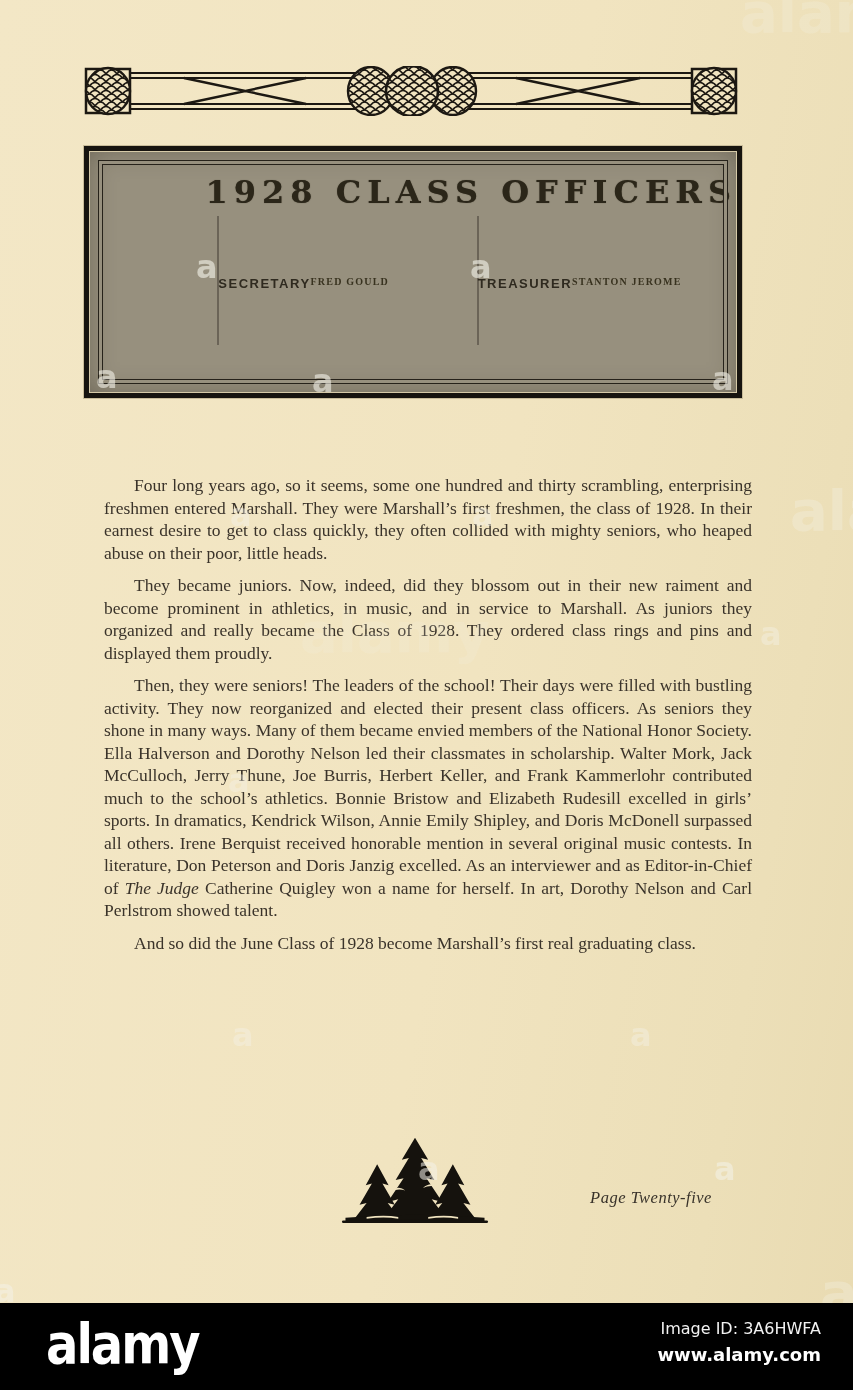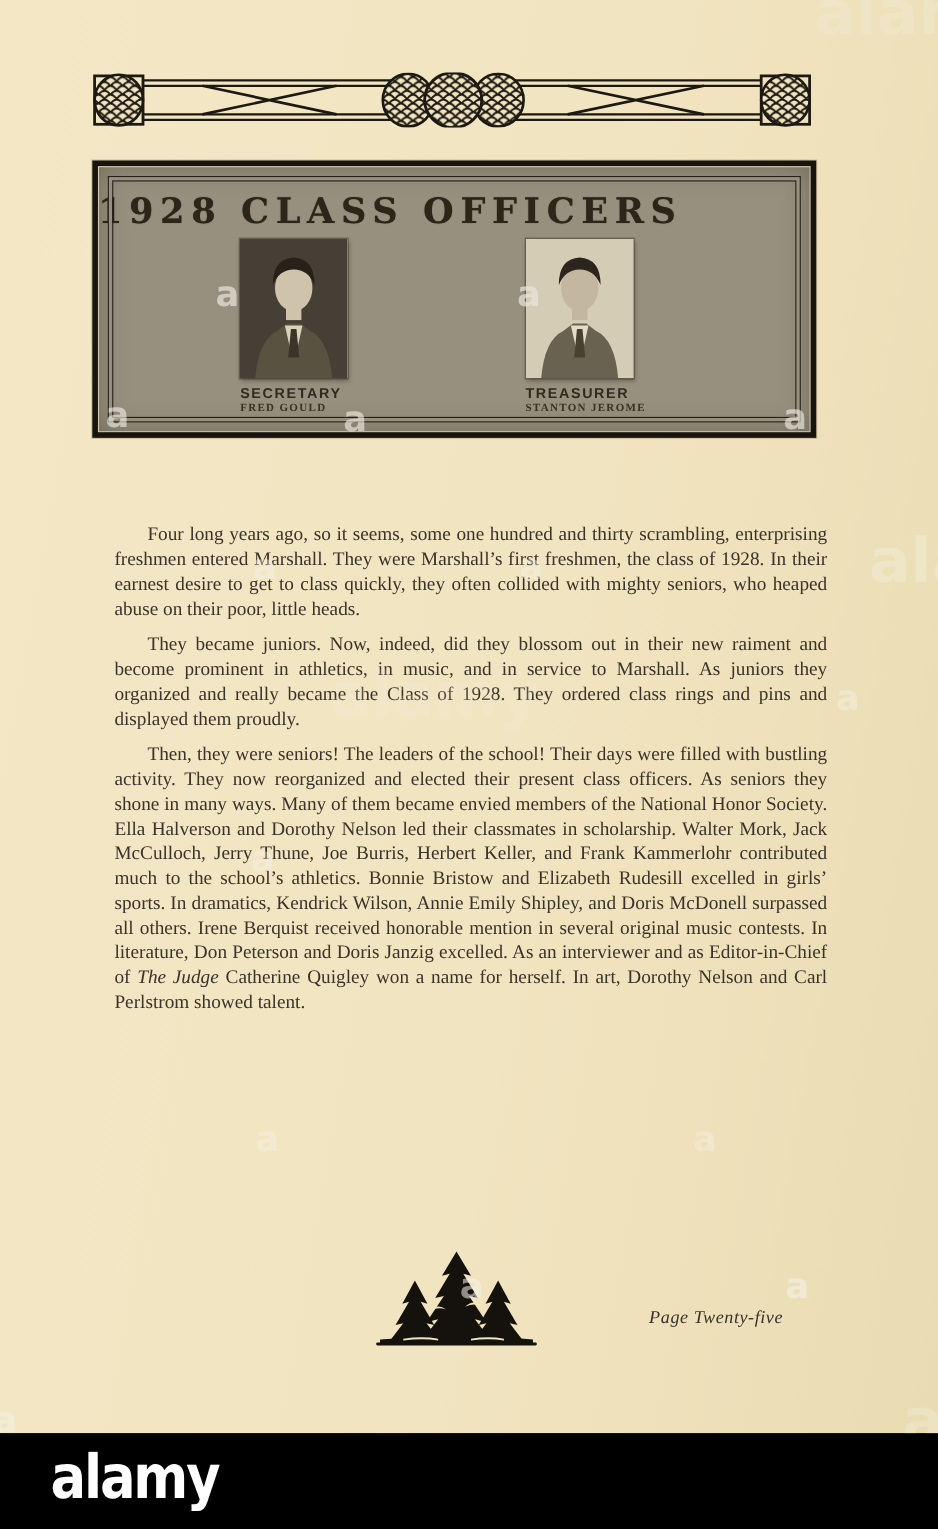--- a/index.html
+++ b/index.html
@@ -18,30 +18,30 @@
   .panel{
     position:absolute;left:84px;top:146px;width:658px;height:252px;
     background:#97907e;border:5px solid #17140f;box-sizing:border-box;
     box-shadow:0 0 0 1px #c9bc99, inset 0 0 0 1px #d6caa8, inset 0 0 26px rgba(40,34,24,.35);
   }
   .panel-inner{
     position:absolute;left:13px;top:13px;right:13px;bottom:13px;
     border:1px solid #26221a;box-shadow:0 0 0 3px #97907e, 0 0 0 4px #26221a;
   }
   .panel-title{
-    margin-top:22px;text-align:left;
+    margin-top:22px;text-align:right;
     font-family:"DejaVu Serif", serif;font-weight:bold;
     font-size:32px;letter-spacing:6px;color:#2b2619;
     text-shadow:0 0 1px rgba(43,38,25,.6);
   }
   .officers-row{
     position:absolute;left:0;right:0;top:66px;bottom:6px;
     display:flex;justify-content:space-evenly;align-items:flex-start;
   }
-  .officer{display:flex;flex-direction:column;align-items:flex-start;width:130px;}
+  .officer{display:flex;flex-direction:row;align-items:center;width:130px;}
   .photo{
     width:98px;height:127px;overflow:hidden;
     box-shadow:0 0 0 1px rgba(25,20,14,.35), 1px 2px 4px rgba(25,20,14,.35);
   }
   .photo svg{display:block;}
   .o1 .bg{fill:#453f35}.o1 .face{fill:#cfc3ac}.o1 .hair{fill:#26211a}.o1 .suit{fill:#5a5240}.o1 .shirt{fill:#dbd2bb}.o1 .tie{fill:#3b342a}
   .o2 .bg{fill:#d5ccb6}.o2 .face{fill:#c3b7a0}.o2 .hair{fill:#2b251d}.o2 .suit{fill:#6a6250}.o2 .shirt{fill:#e4dcc6}.o2 .tie{fill:#49412f}
   .o3 .bg{fill:#b7ae98}.o3 .face{fill:#c9bda4}.o3 .hair{fill:#231e17}.o3 .suit{fill:#9a917c}.o3 .suit{fill:#9a917c}.o3 .shirt{fill:#ded5bf}.o3 .tie{fill:#544b38}
   .o4 .bg{fill:#c4bba3}.o4 .face{fill:#d2c6ad}.o4 .hair{fill:#6e6452}.o4 .suit{fill:#47402f}.o4 .shirt{fill:#e0d8c2}.o4 .tie{fill:#332d22}
   .cap-role{
@@ -174,20 +174,21 @@
 
 
     </div>
   </div>
 
 
   <div class="article">
     <p>Four long years ago, so it seems, some one hundred and thirty scrambling, enterprising freshmen entered Marshall.  They were Marshall’s first freshmen, the class of 1928.  In their earnest desire to get to class quickly, they often collided with mighty seniors, who heaped abuse on their poor, little heads.</p>
     <p>They became juniors.  Now, indeed, did they blossom out in their new raiment and become prominent in athletics, in music, and in service to Marshall.  As juniors they organized and really became the Class of 1928.  They ordered class rings and pins and displayed them proudly.</p>
     <p><span>Then, they were seniors!  The leaders of the school!  Their days were filled with bustling activity.  They now reorganized and elected their present class officers.  As seniors they shone in many ways.  Many of them became envied members of the National Honor Society.  Ella Halverson and Dorothy Nelson led their classmates in scholarship.  Walter Mork, Jack McCulloch, Jerry Thune, Joe Burris, Herbert Keller, and Frank Kammerlohr contributed much to the school’s athletics.  Bonnie Bristow and Elizabeth Rudesill excelled in girls’ sports.  In dramatics, Kendrick Wilson, Annie Emily Shipley, and Doris McDonell surpassed all others.  Irene Berquist received honorable mention in several original music contests.  In literature, Don Peterson and Doris Janzig excelled.  As an interviewer and as Editor-in-Chief of </span><i>The Judge</i><span> Catherine Quigley won a name for herself.  In art, Dorothy Nelson and Carl Perlstrom showed talent.</span></p>
+    <p>And so did the June Class of 1928 become Marshall’s first real graduating class.</p>
   </div>
 
   <svg class="tree-logo" viewBox="0 0 170 100" xmlns="http://www.w3.org/2000/svg">
     <g fill="#15120d">
       <path d="M42 32 L29 56 L36 54 L22 78 L30 76 L14 97 L70 97 L54 76 L62 78 L48 54 L55 56 Z"></path>
       <path d="M128 32 L115 56 L122 54 L108 78 L116 76 L100 97 L156 97 L140 76 L148 78 L134 54 L141 56 Z"></path>
       <path d="M85 2 L70 27 L78 25 L63 50 L72 48 L54 75 L66 72 L47 97 L123 97 L104 72 L116 75 L98 48 L107 50 L92 25 L100 27 Z"></path>
       <path d="M6 93 Q85 86 164 93 L164 98 Q85 91 6 98 Z"></path>
       <rect x="2" y="96" width="166" height="3" rx="1.5"></rect>
     </g>
@@ -216,13 +217,17 @@
   <span class="wm wm-a" style="left:232px;top:1016px;opacity:.4;">a</span>
   <span class="wm wm-a" style="left:630px;top:1016px;opacity:.4;">a</span>
   <span class="wm wm-a" style="left:418px;top:1150px;opacity:.55;">a</span>
   <span class="wm wm-a" style="left:714px;top:1150px;opacity:.55;">a</span>
   <span class="wm wm-a" style="left:-6px;top:1272px;opacity:.5;">a</span>
   <span class="wm wm-word" style="left:820px;top:1260px;opacity:.3;">alamy</span>
 </div>
 
 <div class="alamy-bar">
   <div class="alamy-logo">alamy</div>
+  <div class="bar-right">
+    <div class="bar-id">Image ID: 3A6HWFA</div>
+    <div class="bar-url">www.alamy.com</div>
+  </div>
 </div>
 
 </body></html>

